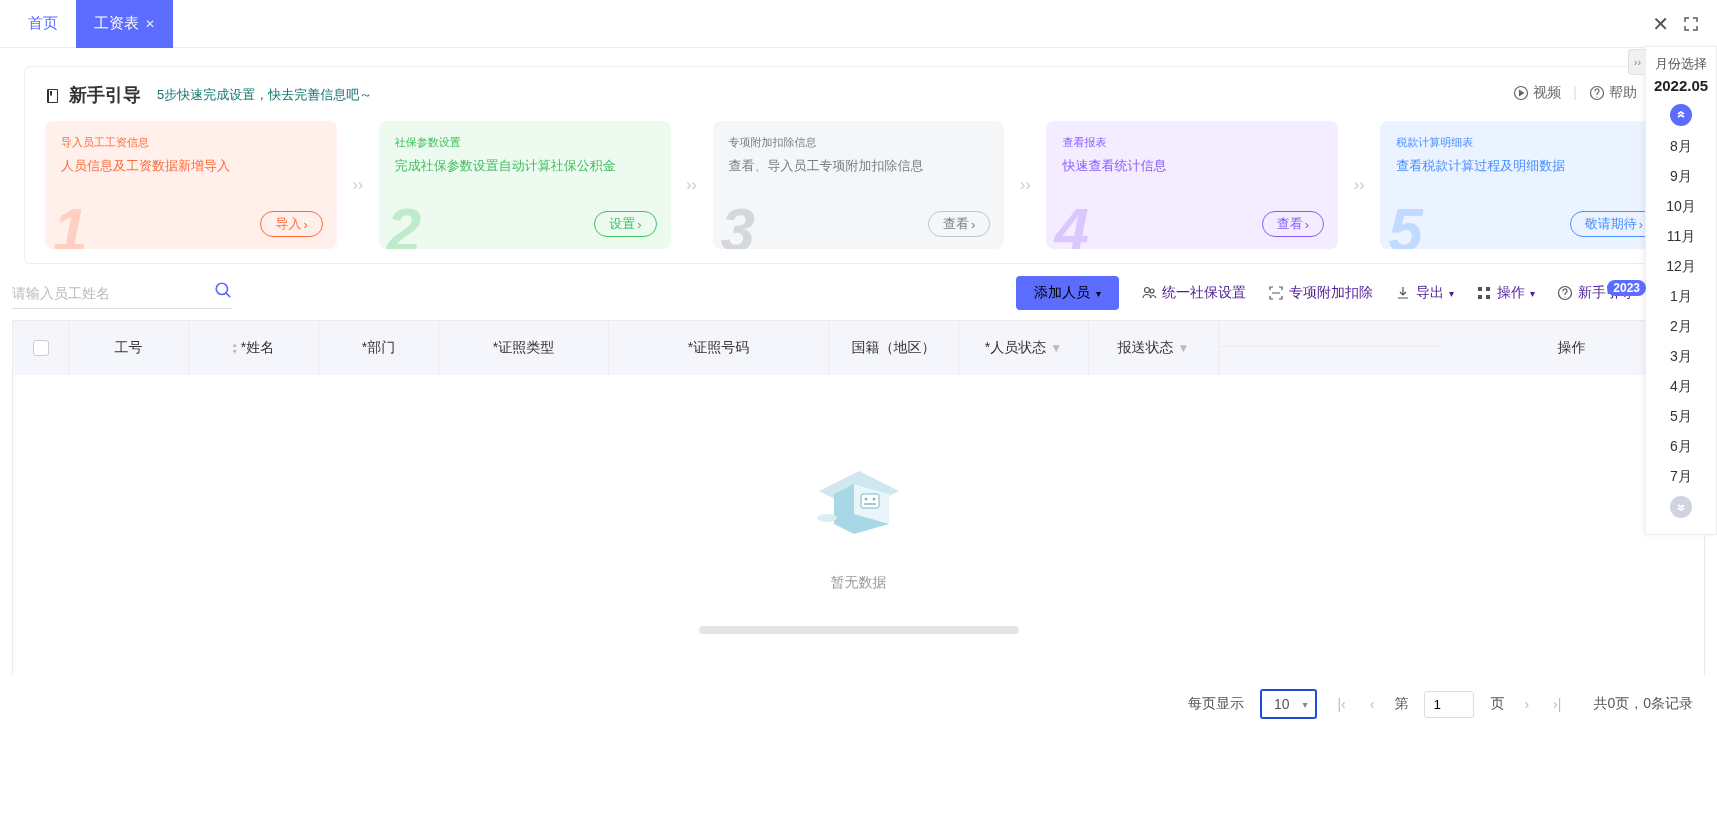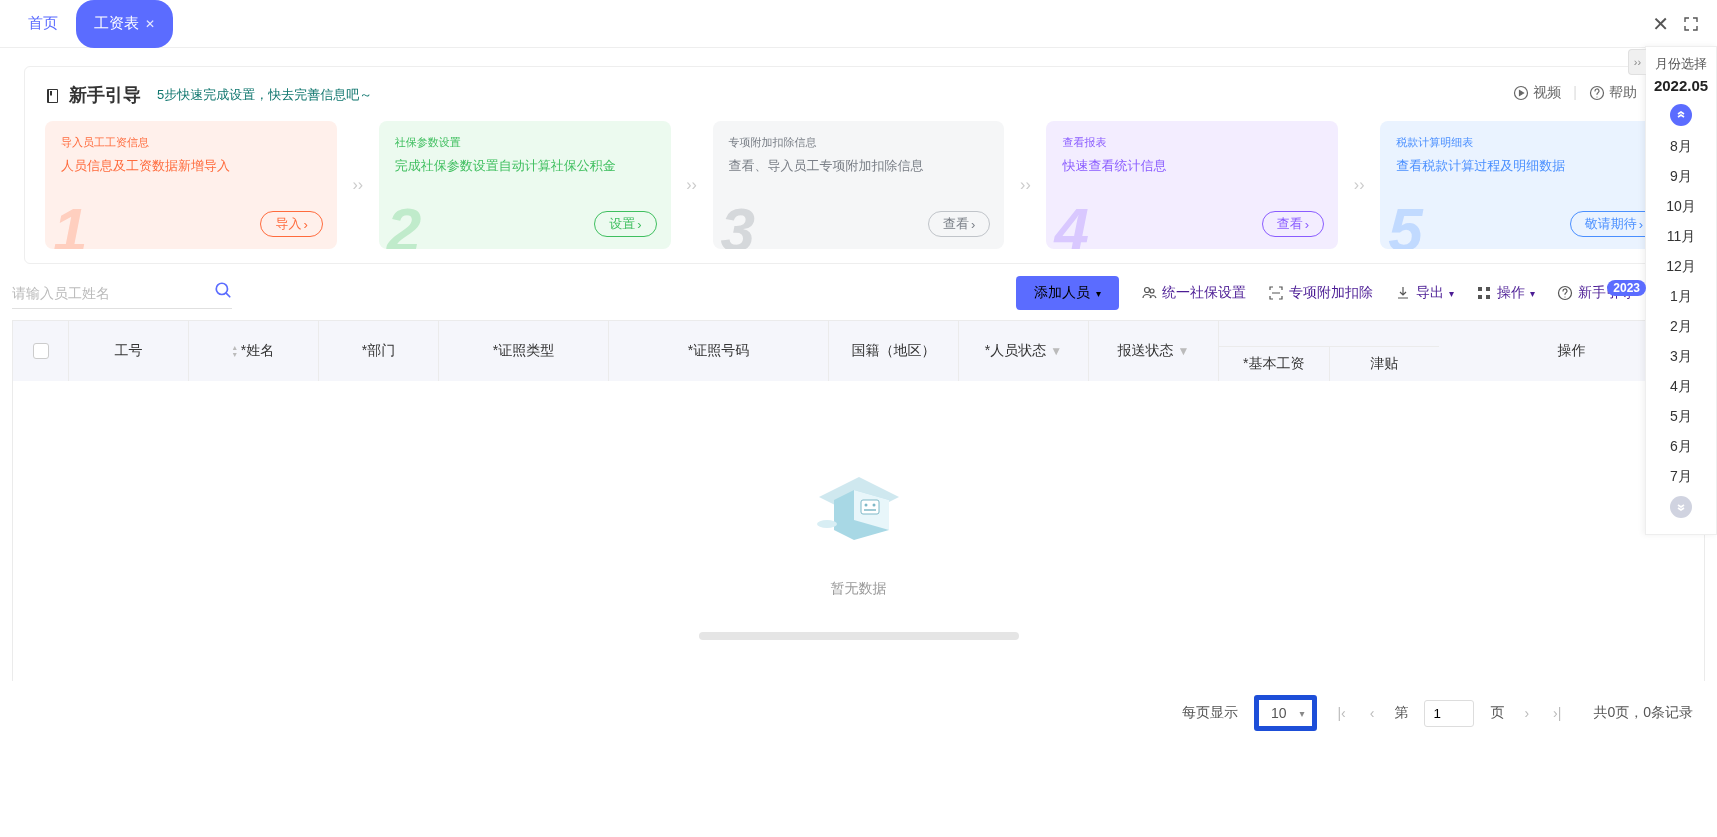--- a/index.html
+++ b/index.html
@@ -1,21 +1,21 @@
 <!DOCTYPE html>
 <html><head>
   <meta charset="utf-8">
   <style>
     * { margin: 0; padding: 0; box-sizing: border-box; }
     body { font-family: -apple-system, "Helvetica Neue", "PingFang SC", "Microsoft YaHei", sans-serif; font-size: 14px; color: #333; background: #fff; overflow: hidden; }
     
     
     .tabs { display: flex; align-items: center; height: 48px; padding: 12px 10px; border-bottom: 1px solid #eee; }
     .tab { display: flex; align-items: center; padding: 0 18px; height: 48px; color: #5b6cff; cursor: pointer; font-size: 15px; }
-    .tab.active { background: #5b6cff; color: #fff; border-radius: 18px; }
+    .tab.active { background: #5b6cff; color: #fff; }
     .tab-close { margin-left: 6px; font-size: 12px; opacity: 0.85; }
     .topright { margin-left: auto; display: flex; align-items: center; gap: 14px; padding-right: 8px; color: #555; }
     .topright .icon { cursor: pointer; }
     
     
     .guide-box { margin: 18px 24px 12px 24px; padding: 16px 20px 14px 20px; border: 1px solid #eee; border-radius: 6px; position: relative; }
     .guide-header { display: flex; align-items: center; margin-bottom: 14px; }
     .guide-title { display: flex; align-items: center; font-size: 18px; font-weight: 600; color: #333; }
     .guide-title .icon { margin-right: 8px; }
     .guide-sub { margin-left: 16px; color: #0f766e; font-size: 13px; }
@@ -73,21 +73,21 @@
     .salary-bot .sth { flex: 1; padding: 8px 4px; text-align: center; border-right: 1px solid #ebebeb; font-weight: 500; }
     .salary-bot .sth:last-child { border-right: none; }
     
     .table-body { min-height: 300px; display: flex; flex-direction: column; align-items: center; justify-content: center; padding: 36px 0 10px 0; position: relative; }
     .empty-illu { width: 120px; height: 110px; margin-bottom: 20px; }
     .empty-text { color: #999; font-size: 14px; margin-top: 8px; }
     .hscroll-track { width: 320px; height: 8px; background: #e5e5e5; border-radius: 4px; margin: 34px 0 6px 0; }
     
     
     .pager { display: flex; align-items: center; justify-content: flex-end; gap: 16px; padding: 14px 24px; color: #555; font-size: 14px; }
-    .pg-select { border: 5px solid #1d4ed8; padding: 5px 26px 5px 12px; border-radius: 3px; cursor: pointer; position: relative; display: inline-flex; align-items: center; }
+    .pg-select { border: 2px solid #1d4ed8; padding: 5px 26px 5px 12px; border-radius: 3px; cursor: pointer; position: relative; display: inline-flex; align-items: center; }
     .pg-select .car { position: absolute; right: 8px; font-size: 10px; color: #888; }
     .pg-btn { color: #bbb; cursor: pointer; padding: 0 4px; font-size: 14px; }
     .pg-input { width: 50px; border: 1px solid #ddd; padding: 5px 8px; border-radius: 3px; text-align: left; }
     
     
     .month-panel { position: fixed; right: 0; top: 46px; width: 72px; background: #fff; border: 1px solid #eee; box-shadow: -2px 0 6px rgba(0,0,0,0.06); padding: 6px 0 10px 0; display: flex; flex-direction: column; align-items: center; }
     .mp-header { font-size: 13px; color: #555; padding: 2px 0 4px 0; }
     .mp-current { font-size: 15px; font-weight: 700; color: #222; margin-bottom: 6px; }
     .mp-arrow { width: 22px; height: 22px; border-radius: 50%; background: #5b6cff; color: #fff; display: flex; align-items: center; justify-content: center; font-size: 12px; margin: 4px 0 6px 0; cursor: pointer; }
     .mp-arrow.down { background: #d0d3e0; }
@@ -284,24 +284,20 @@
     <div class="th w-status">
       <span>*人员状态</span>
       <span class="filter-ic">▼</span>
     </div>
     <div class="th w-report">
       <span>报送状态</span>
       <span class="filter-ic">▼</span>
     </div>
     <div class="salary-group" style="width:220px;">
       <div class="salary-top" style="height:26px;">&nbsp;</div>
-      <div class="salary-bot">
-        <div class="sth">*基本工资</div>
-        <div class="sth">津贴</div>
-      </div>
     </div>
     <div class="th w-ops">操作</div>
   </div>
   <div class="table-body">
     <svg class="empty-illu" viewBox="0 0 120 110">
       <path d="M20 55 L60 35 L100 55 L60 75 Z" fill="#cfe8ef"></path>
       <path d="M35 58 L55 48 L90 58 L90 88 L55 98 L35 88 Z" fill="#a8d8e5"></path>
       <path d="M55 48 L90 58 L90 88 L55 78 Z" fill="#e8f6fa"></path>
       <rect x="62" y="58" width="18" height="14" rx="2" fill="#fff" stroke="#7fb8c7"></rect>
       <circle cx="67" cy="63" r="1.5" fill="#7fb8c7"></circle>

